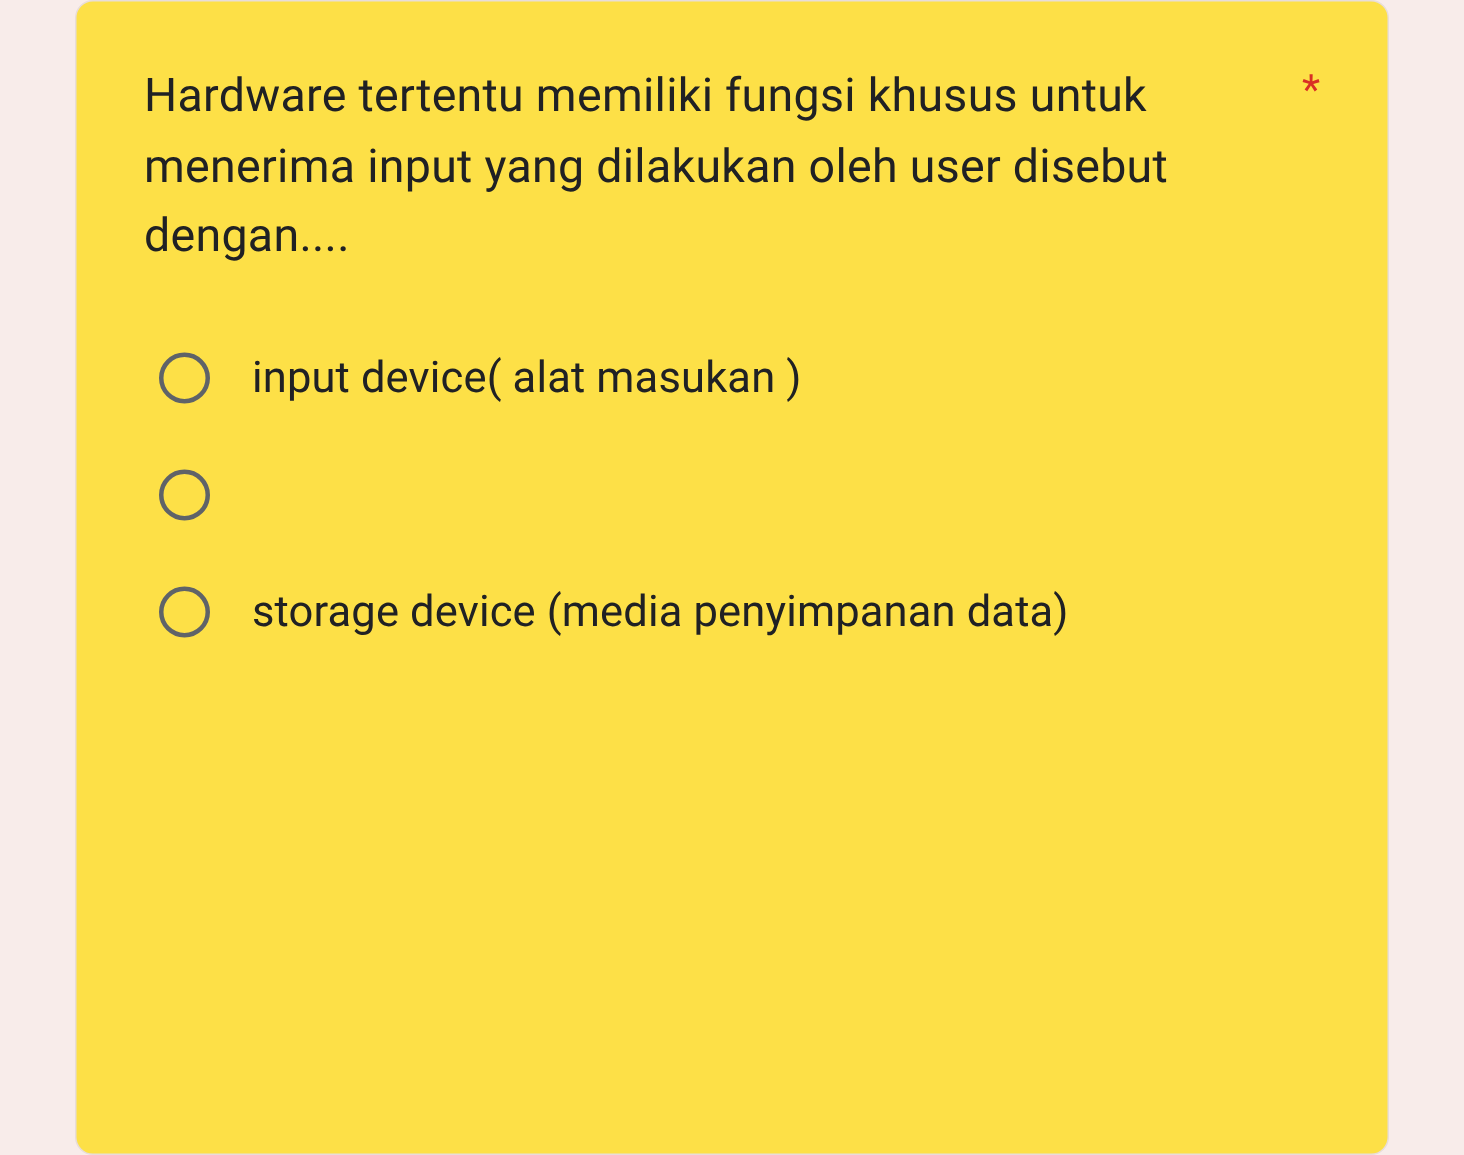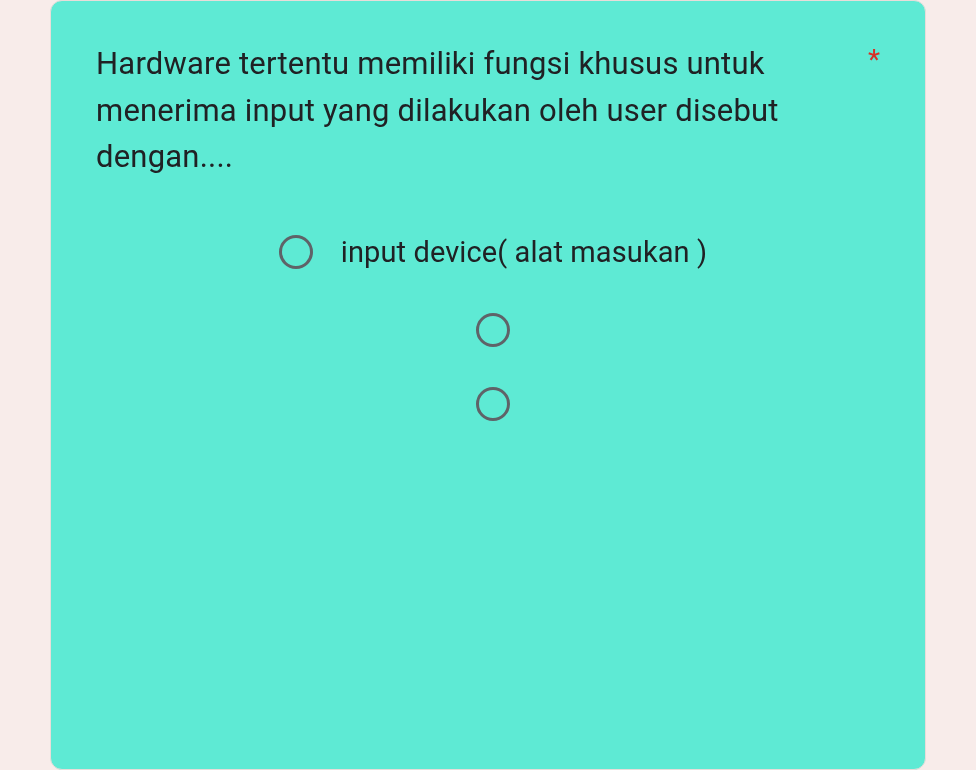--- a/index.html
+++ b/index.html
@@ -9,21 +9,21 @@
     }
     body {
       font-family: 'Roboto', 'Google Sans', Arial, sans-serif;
       background-color: #f8ecea;
       width: 976px;
       height: 770px;
       overflow: hidden;
       padding: 0;
     }
     .card {
-      background: #5eead4;
+      background: #fde047;
       border-radius: 12px;
       margin: 0 50px;
       padding: 40px 45px 30px 45px;
       border: 1px solid #e8ddd9;
       min-height: 770px;
     }
     .question-header {
       display: flex;
       align-items: flex-start;
       margin-bottom: 50px;
@@ -39,21 +39,20 @@
       color: #d93025;
       font-size: 28px;
       margin-left: 20px;
       margin-top: 2px;
     }
     .options {
       display: flex;
       flex-direction: column;
       gap: 40px;
       padding-left: 10px;
-      align-items: center;
     }
     .option {
       display: flex;
       align-items: center;
       gap: 28px;
       cursor: pointer;
     }
     .radio-circle {
       width: 34px;
       height: 34px;
@@ -86,15 +85,16 @@
       <div class="option-label">input device( alat masukan )</div>
     </div>
 
 
     <div class="option">
       <div class="radio-circle"></div>
     </div>
 
     <div class="option multiline">
       <div class="radio-circle"></div>
+      <div class="option-label">storage device (media penyimpanan data)</div>
     </div>
   </div>
 </div>
 
 </body></html>

